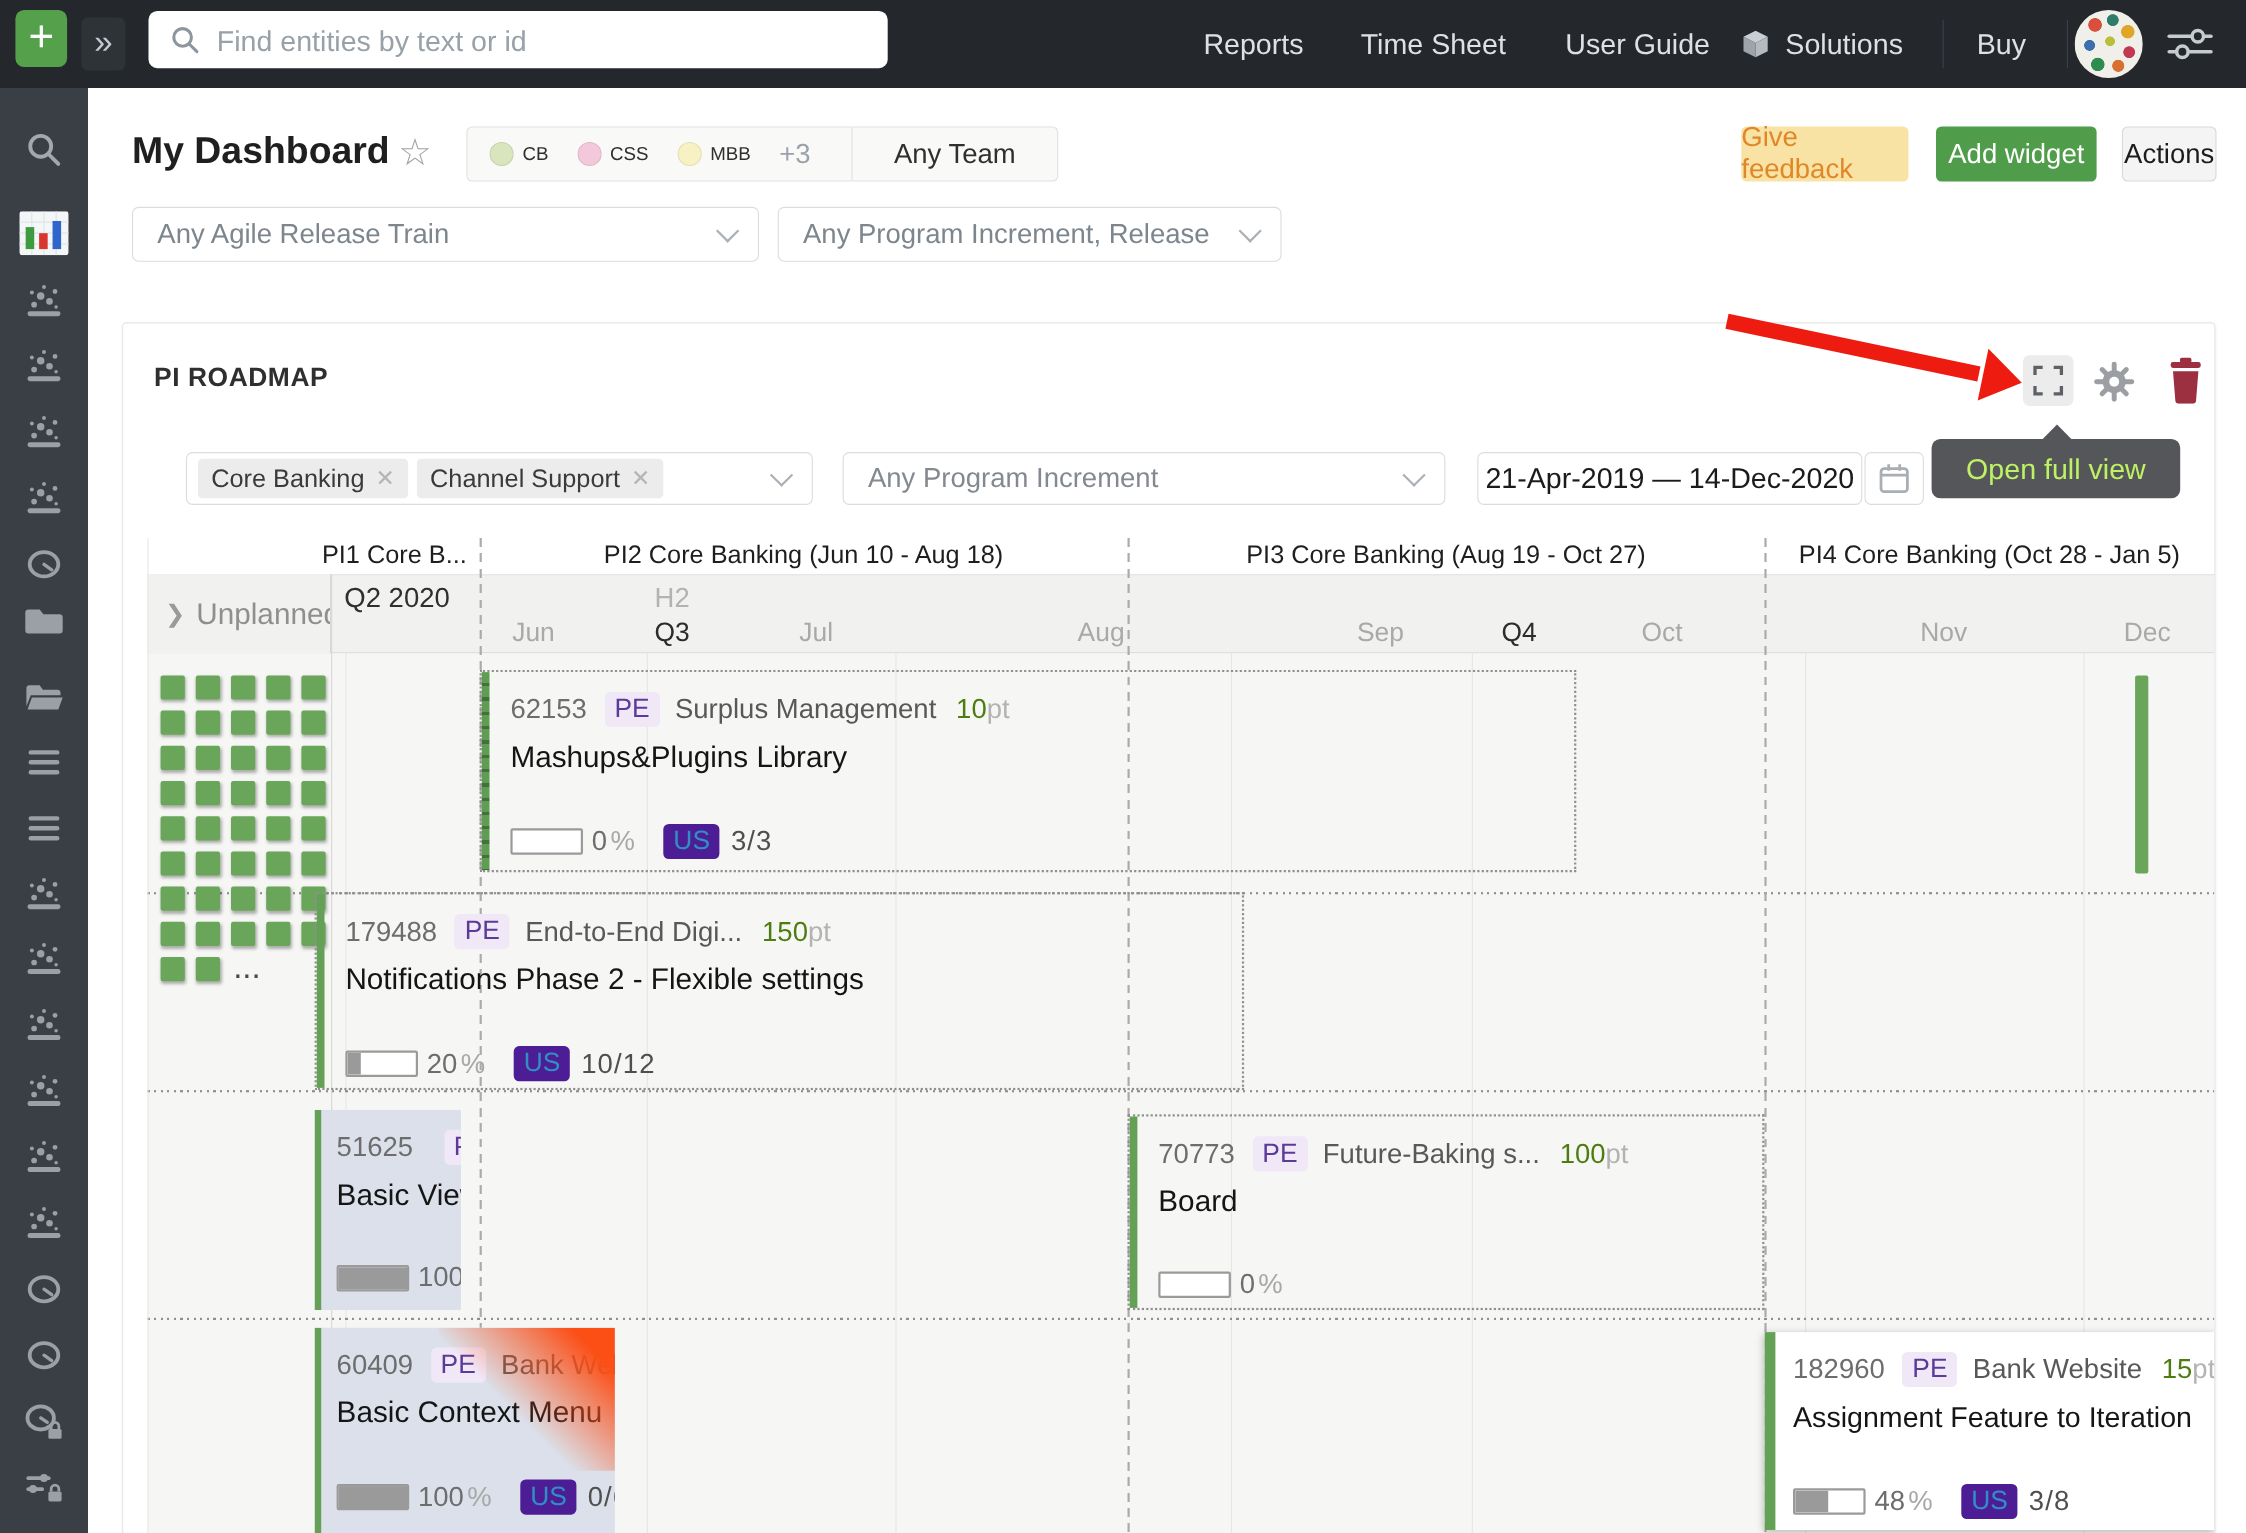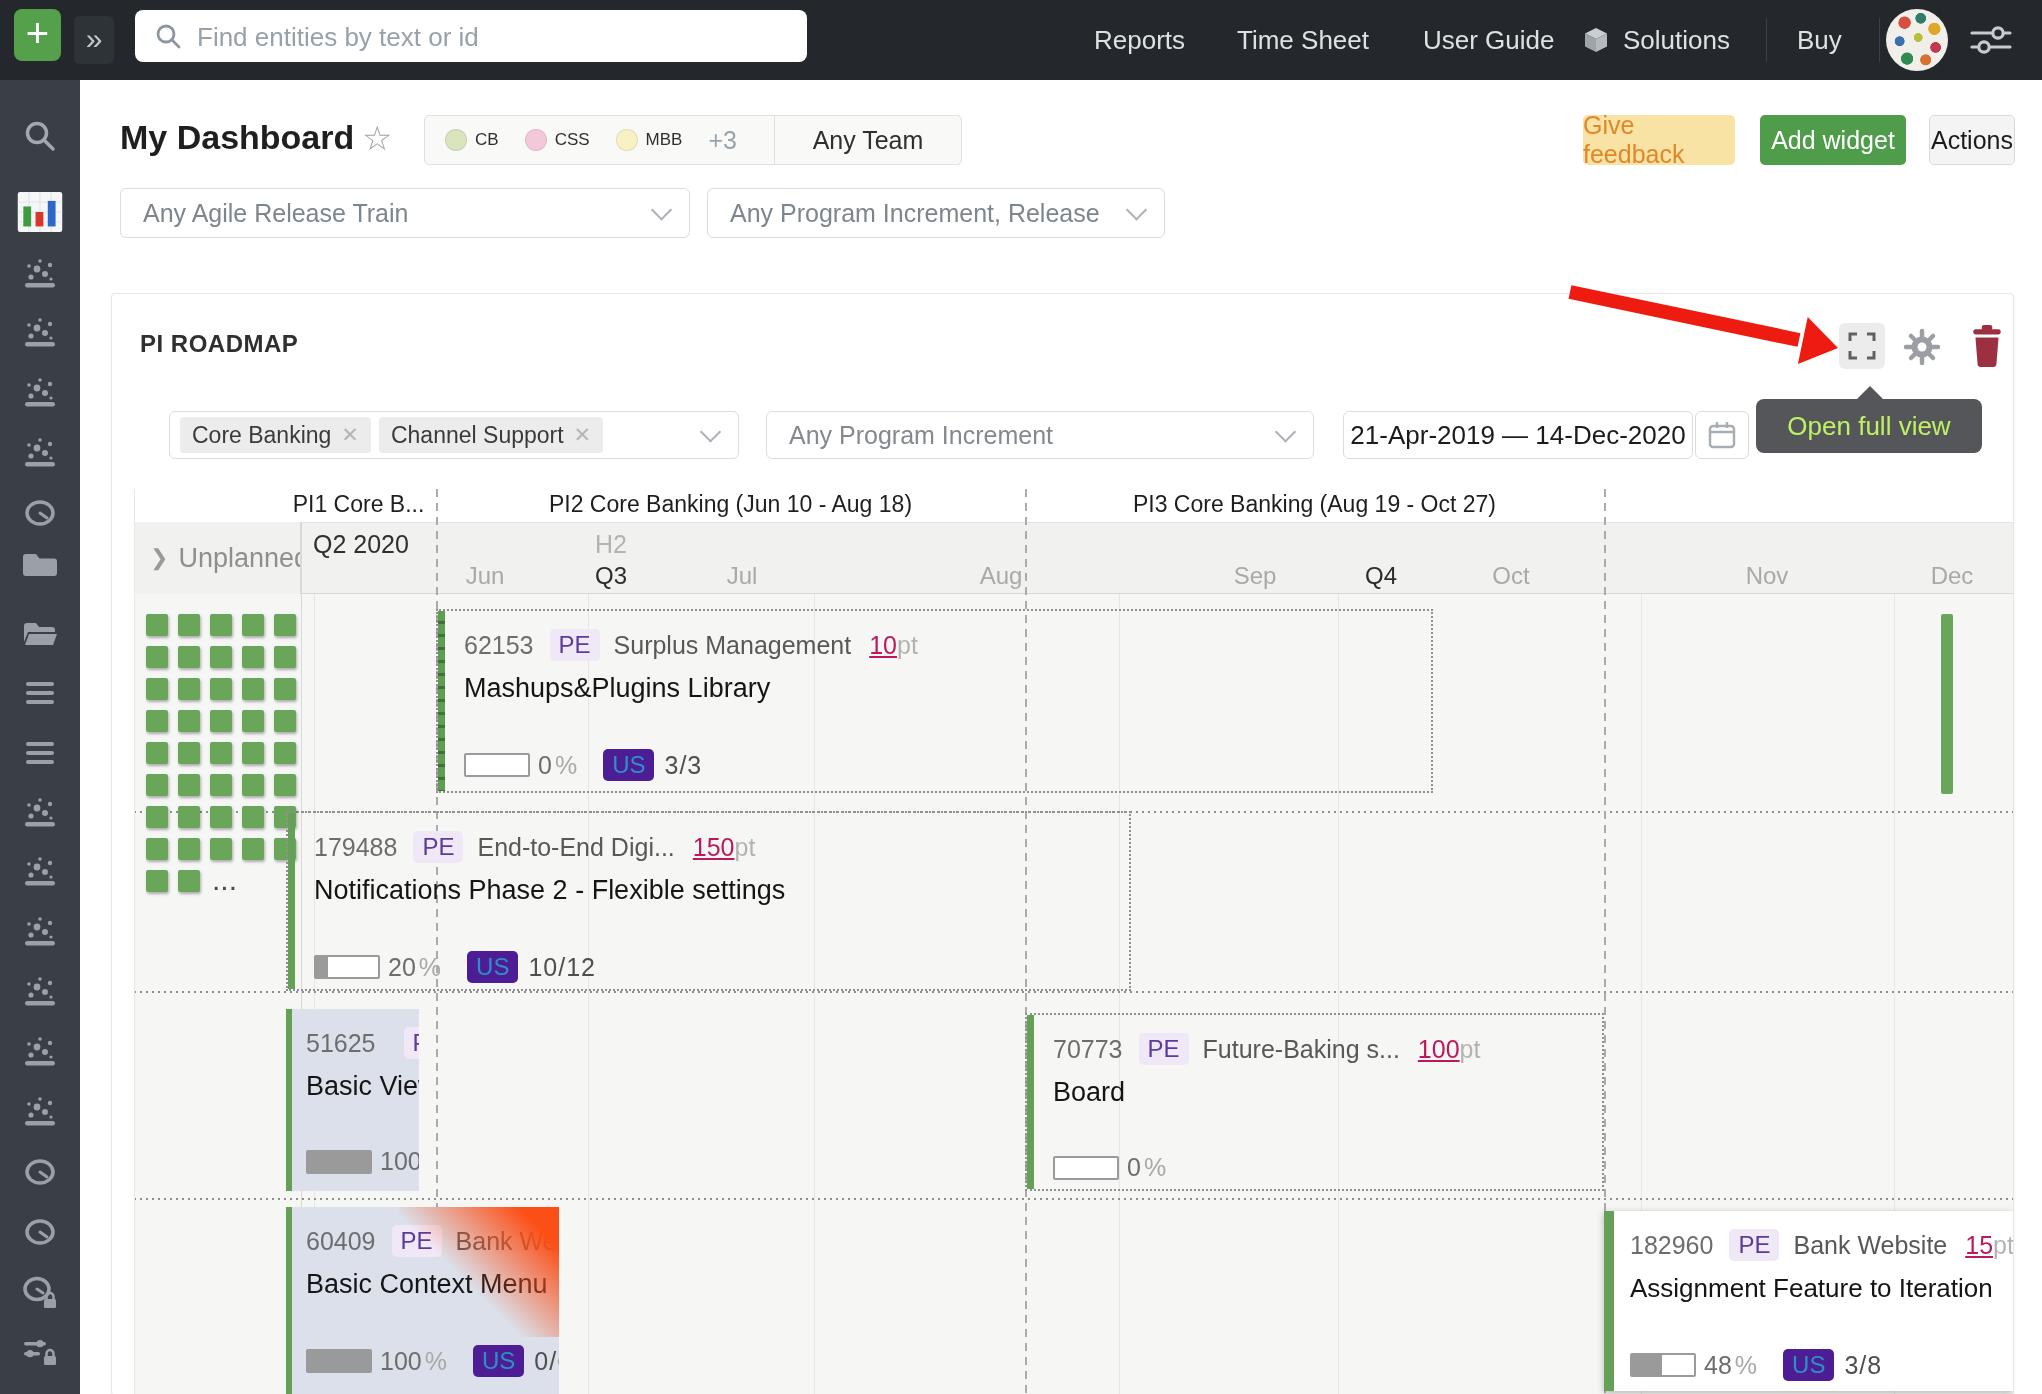--- a/index.html
+++ b/index.html
@@ -111,21 +111,21 @@
   .card.solid-card{background:#dbe0ea;overflow:hidden;}
   .card.white-card{background:#fff;box-shadow:0 2px 7px rgba(0,0,0,0.28);overflow:hidden;}
   .edge{position:absolute;left:0;top:0;bottom:0;width:7px;background:#64a156;}
   .edge.dashed-edge{background:repeating-linear-gradient(180deg,#5f9e52 0 10px,#44703a 10px 13px);}
   .c-line1{position:absolute;left:26px;top:18px;display:flex;align-items:center;font-size:25px;white-space:nowrap;}
   .c-title{position:absolute;left:26px;top:62px;font-size:27px;color:#151515;white-space:nowrap;}
   .c-line3{position:absolute;left:26px;top:138px;display:flex;align-items:center;font-size:25px;white-space:nowrap;}
   .cid{color:#6d6d6d;margin-right:16px;}
   .pe{background:#f0e7f7;color:#5c3a99;font-weight:400;padding:2px 9px;border-radius:5px;font-size:24px;margin-right:14px;}
   .cname{color:#585858;margin-right:18px;}
-  .cpt b{color:#be185d;font-weight:400;text-decoration:underline;}
+  .cpt b{color:#4d7c0f;font-weight:400;}
   .cpt i{color:#b3b3b3;font-style:normal;}
   .pbar{display:inline-block;width:62px;height:20px;border:2px solid #9a9a9a;background:#fff;border-radius:2px;overflow:hidden;}
   .pbar i{display:block;height:100%;background:#9a9a9a;}
   .pv{color:#6d6d6d;margin-left:8px;}
   .pu{color:#a8a8a8;margin-left:3px;}
   .us{background:#4c1d95;color:#2f8fc5;padding:2px 9px;border-radius:5px;font-size:24px;margin-left:26px;}
   .ratio{color:#4f4f4f;margin-left:10px;letter-spacing:1px;}
   #card5::after{content:"";position:absolute;right:0;top:0;width:160px;height:130px;
         background:linear-gradient(225deg,#fc4f16 14%,rgba(252,79,22,0) 58%);}
 
@@ -465,20 +465,21 @@
         <rect x="3" y="6" width="24" height="21" rx="3" fill="none" stroke="#a9aeb3" stroke-width="2.5"></rect>
         <line x1="3" y1="12" x2="27" y2="12" stroke="#a9aeb3" stroke-width="2.5"></line>
         <line x1="10" y1="2" x2="10" y2="8" stroke="#a9aeb3" stroke-width="2.5"></line>
         <line x1="20" y1="2" x2="20" y2="8" stroke="#a9aeb3" stroke-width="2.5"></line>
       </svg>
     </div>
 
     <div class="pi-cell" style="left:169px;width:155px;">PI1 Core B...</div>
     <div class="pi-cell" style="left:324px;width:589px;">PI2 Core Banking (Jun 10 - Aug 18)</div>
     <div class="pi-cell" style="left:913px;width:579px;">PI3 Core Banking (Aug 19 - Oct 27)</div>
+    <div class="pi-cell" style="left:1492px;width:409px;">PI4 Core Banking (Oct 28 - Jan 5)</div>
 
     <div id="band2"></div>
     <div id="unp-cell">
       <span class="uchev">❯</span>
       <span class="ulabel">Unplanned</span>
     </div>
     <div class="hdr-q1" style="left:201px;">Q2 2020</div>
     <div class="hdr-h2" style="left:439px;">H2</div>
 
     <span class="mlabel" style="left:313px;">Jun</span>

